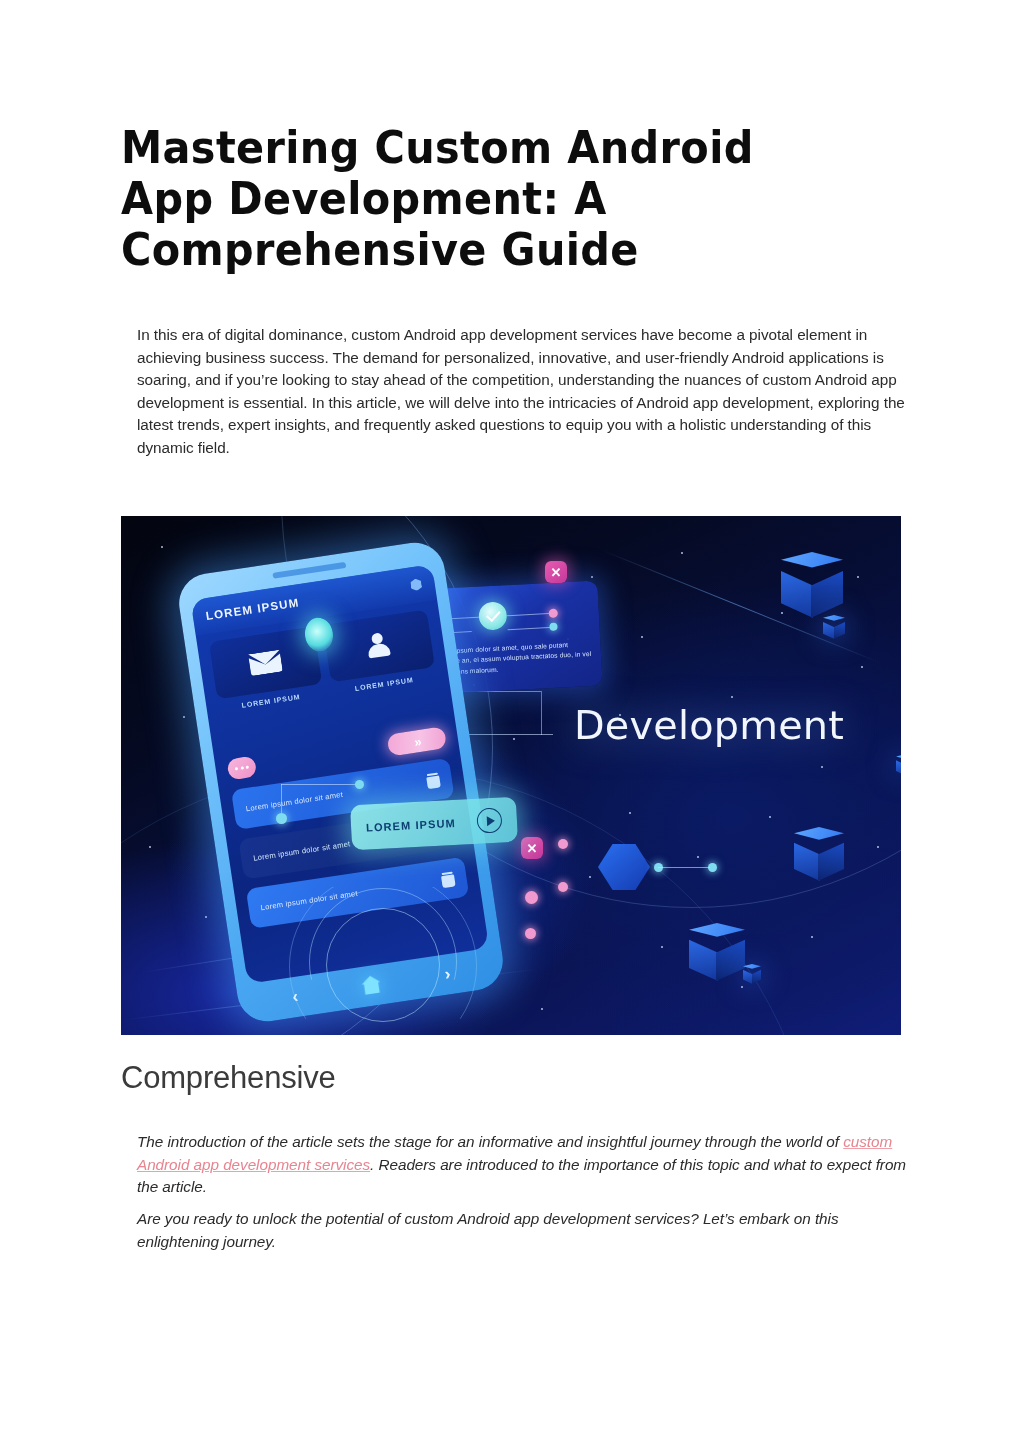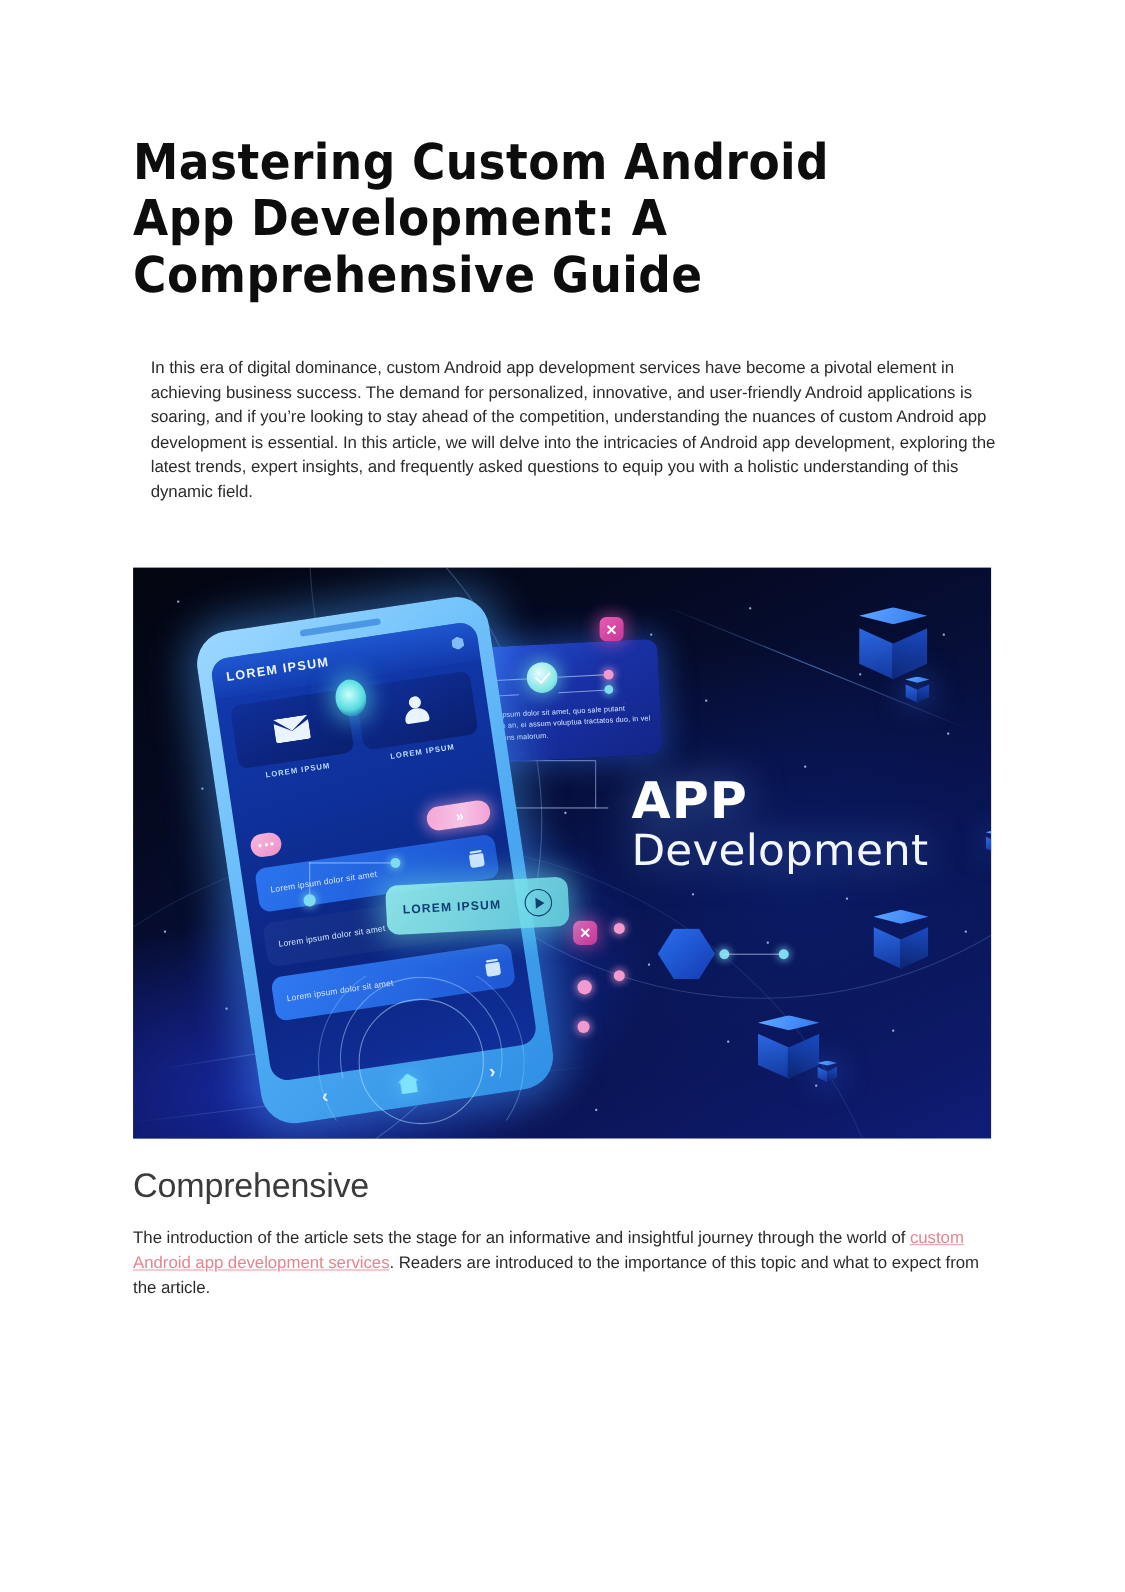--- a/index.html
+++ b/index.html
@@ -370,21 +370,21 @@
   
   .sec-head {
     position: absolute; left: 121px; top: 1060px;
     font-size: 31px; font-weight: 400; color: #3b3b3b;
     letter-spacing: -0.2px; margin: 0;
   }
   .body-p {
     position: absolute; left: 121px;
     width: 781px;
     font-size: 15.3px; line-height: 22.5px; color: #2b2b2b;
-    margin: 0; letter-spacing: -0.05px;
+    margin: 16px; letter-spacing: -0.05px; font-style: italic;
   }
   .body-p.p1 { top: 1115px; }
   .body-p.p2 { top: 1192px; width: 740px; }
   a.inline-link {
     color: #e6848f;
     text-decoration: underline;
     text-decoration-color: #eda0a8;
   }
 </style>
 </head>
@@ -471,21 +471,20 @@
       <div class="top"></div>
         <div class="left"></div>
     </div>
     <div class="cube glow" style="left:622px;top:448px;width:18px;height:20px">
       <div class="top"></div>
         <div class="left"></div>
         <div class="right"></div>
     </div>
 
     <div class="app-title">
-      <div class="l1">APP</div>
       <div class="l2">Development</div>
     </div>
 
     <div class="ln" style="left:300px;top:175px;width:120px"></div>
     <div class="ln" style="left:300px;top:218px;width:132px"></div>
     <div class="ln" style="left:420px;top:175px;width:1px;height:44px;background:rgba(205,225,255,.5)"></div>
 
     <div class="float-card">
       <div class="ln" style="left:18px;top:30px;width:42px"></div>
       <div class="ln" style="left:84px;top:30px;width:46px"></div>
@@ -603,14 +602,15 @@
     <div class="ring" style="left:205px;top:392px;width:112px;height:112px;border-color:rgba(190,235,255,.5)"></div>
 
     <div class="nd pink" style="left:404px;top:375px;width:13px;height:13px"></div>
     <div class="nd pink" style="left:404px;top:412px;width:11px;height:11px"></div>
   </div>
 
   <h2 class="sec-head">Comprehensive</h2>
 
   <p class="body-p p1"><span>The introduction of the article sets the stage for an informative and insightful journey through the world of </span><a class="inline-link" href="#">custom Android app development services</a><span>. Readers are introduced to the importance of this topic and what to expect from the article.</span></p>
 
+  <p class="body-p p2">Are you ready to unlock the potential of custom Android app development services? Let’s embark on this enlightening journey.</p>
 
 </div>
 
 </body></html>

